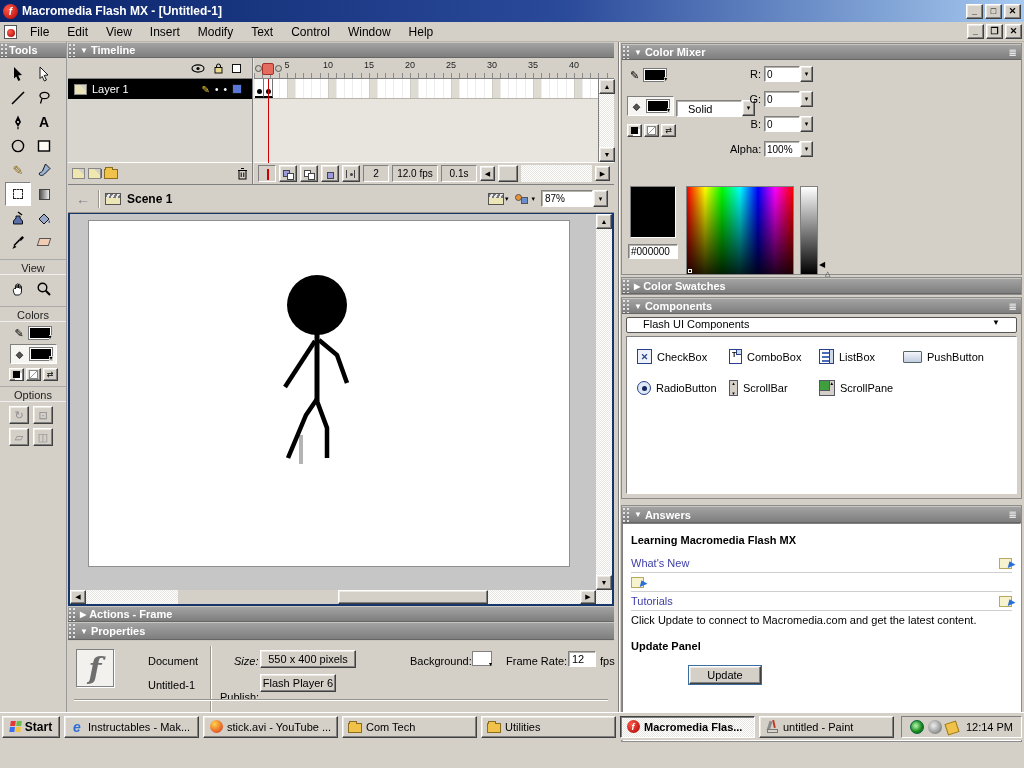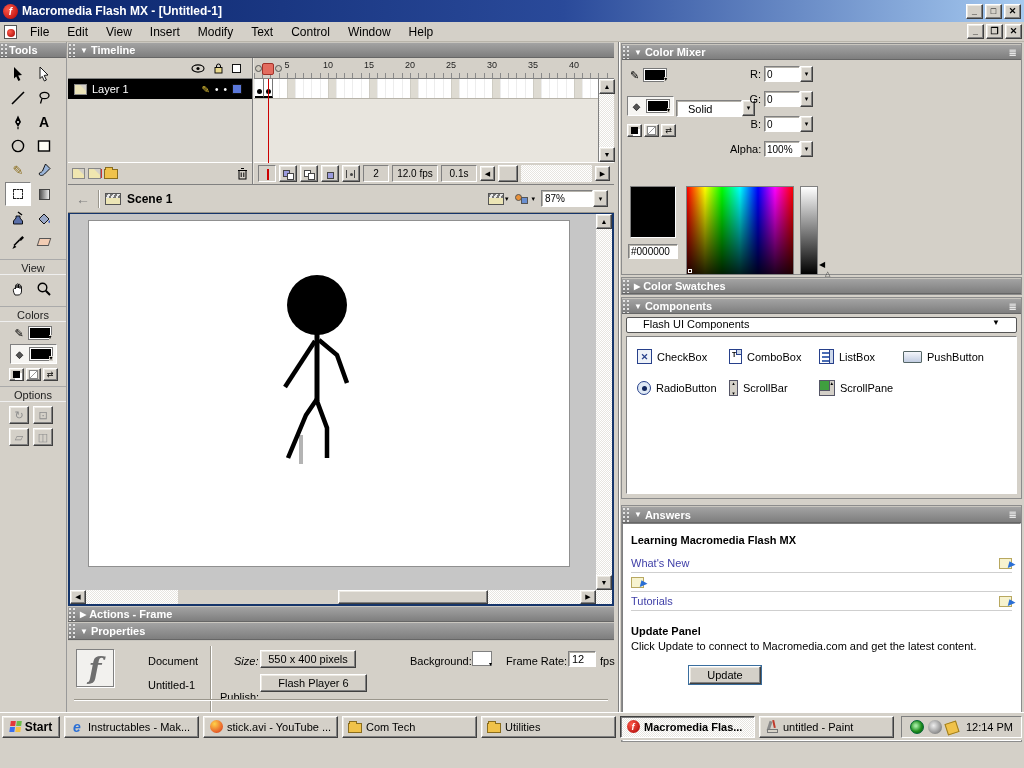--- a/index.html
+++ b/index.html
@@ -594,21 +594,21 @@
     <div id="props-body">
       <span id="doc-ico-big">
           <span>f</span>
         </span>
       <span class="plabel" style="left:80px;top:14px;">Document</span>
       <span class="plabel" style="left:80px;top:38px;">Untitled-1</span>
       <span class="vdiv" style="left:142px;"></span>
       <span class="plabel" style="left:166px;top:14px;font-style:italic;">Size:</span>
       <span class="pbtn b3" style="left:192px;top:9px;width:96px;">550 x 400 pixels</span>
       <span class="plabel" style="left:152px;top:38px;margin-top:12px;">Publish:</span>
-      <span class="pbtn b3" style="left:192px;top:33px;width:107px;">Flash Player 6</span>
+      <span class="pbtn b3" style="left:192px;top:33px;width:76px;">Flash Player 6</span>
       <span class="plabel" style="left:342px;top:14px;">Background:</span>
       <span style="position:absolute;left:404px;top:10px;width:20px;height:15px;background:#fff;border:1px solid #808080;">
           <b style="position:absolute;right:-1px;bottom:-2px;font-size:6px;font-weight:normal;">▾</b>
         </span>
       <span class="plabel" style="left:438px;top:14px;">Frame Rate:</span>
       <input class="inset" style="position: absolute; left: 500px; top: 10px; width: 28px; height: 16px; font-size: 11px; padding: 1px 3px;" value="12">
       <span class="plabel" style="left:532px;top:14px;">fps</span>
       <span class="hdiv" style="top:58px;"></span>
       <span class="vdiv" style="left:142px;top:60px;bottom:4px;"></span>
     </div>
@@ -792,22 +792,22 @@
           <span class="lnk-ico">
               <i>▶</i>
             </span>
         </div>
         <div class="ans-link">
           <span class="lk">Tutorials</span>
           <span class="lnk-ico">
               <i>▶</i>
             </span>
         </div>
+        <div id="upd-text">Click Update to connect to Macromedia.com and get the latest content.</div>
         <div id="upd-head">Update Panel</div>
-        <div id="upd-text">Click Update to connect to Macromedia.com and get the latest content.</div>
         <div id="upd-btn" class="b3">Update</div>
       </div>
     </div>
   </div>
 </div>
 
 <div id="taskbar">
   <span id="startbtn" class="b3">
     <span class="winlogo">
         <i></i>

